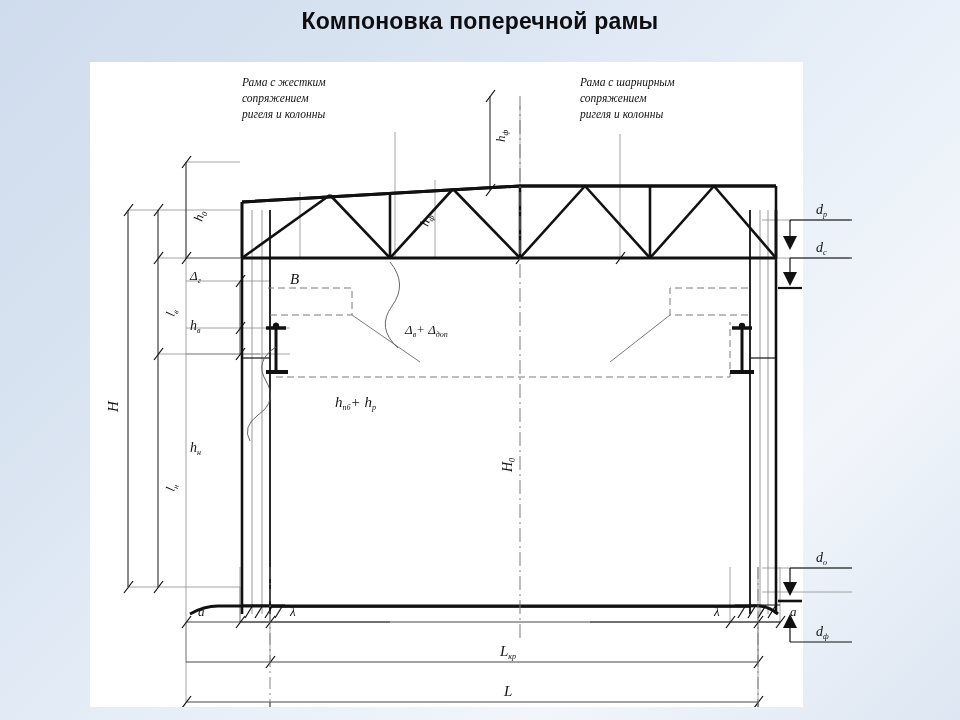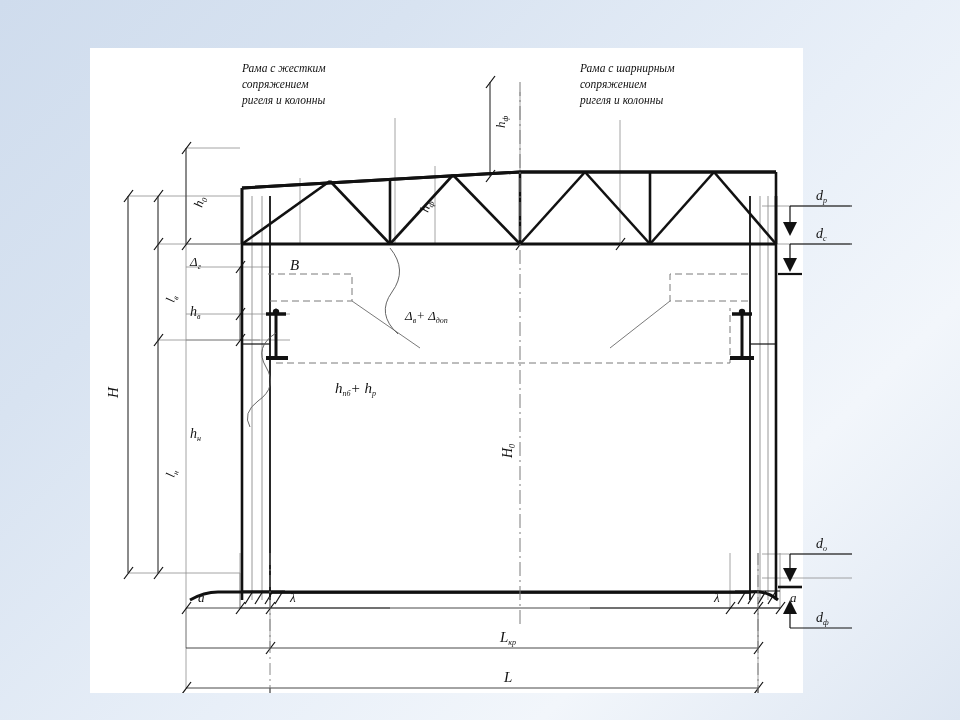--- a/index.html
+++ b/index.html
@@ -8,34 +8,35 @@
     font-family:"Liberation Sans",sans-serif;
     background:linear-gradient(135deg,#cfdced 0%,#d8e3f1 25%,#e8eff8 55%,#f2f6fb 75%,#dde6f2 100%);
   }
   #slide{position:relative;width:960px;height:720px;}
   #title{
     position:absolute;left:0;top:8px;width:960px;text-align:center;
     font-size:23px;font-weight:bold;color:#0d0d12;letter-spacing:.2px;
     font-family:"Liberation Sans",sans-serif;
   }
   #canvas-wrap{
-    position:absolute;left:90px;top:48px;width:713px;height:645px;
+    position:absolute;left:90px;top:62px;width:713px;height:645px;
     background:#ffffff;
   }
   svg{display:block;}
   .hand{font-family:"Liberation Serif",serif;font-style:italic;fill:#111;}
   .hand-sm{font-size:13px;}
   .note{font-family:"Liberation Serif",serif;font-style:italic;font-size:11.5px;fill:#111;}
   .sub{font-size:8px;}
 </style>
 </head>
 <body>
 
 <div id="slide">
 
+  <div id="title">Компоновка поперечной рамы</div>
 
   <div id="canvas-wrap">
   <svg width="780" height="645" viewBox="0 0 780 645" xmlns="http://www.w3.org/2000/svg">
 
     <g stroke="#8d8d8d" stroke-width="0.8" fill="none">
 
       <line x1="38" y1="148" x2="38" y2="525"></line>
       <line x1="68" y1="148" x2="68" y2="525"></line>
       <line x1="96" y1="100" x2="96" y2="525"></line>
 

